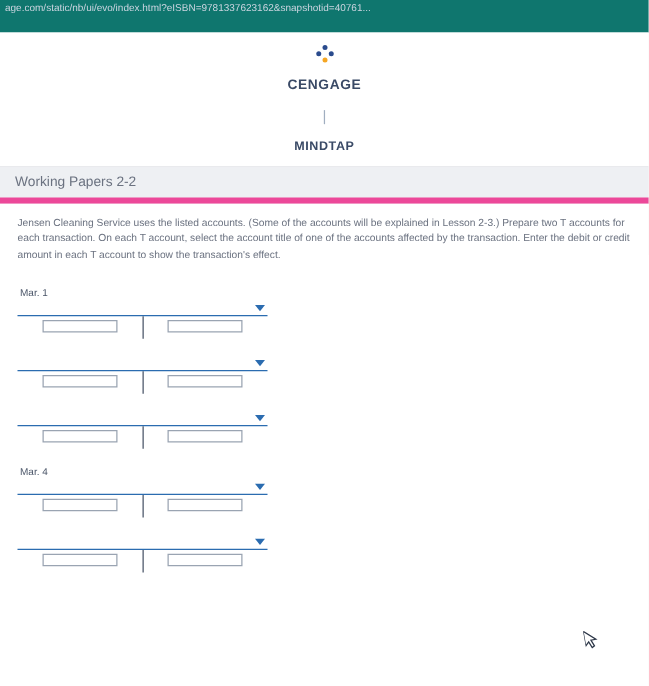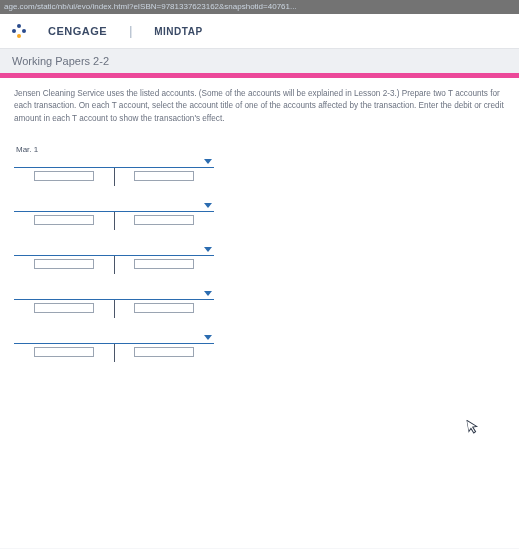--- a/index.html
+++ b/index.html
@@ -5,36 +5,37 @@
   * { box-sizing: border-box; margin: 0; padding: 0; }
   body {
     width: 519px;
     height: 549px;
     font-family: Arial, Helvetica, sans-serif;
     background: #f5f6f8;
     overflow: hidden;
     position: relative;
   }
   .addr-bar {
-    background: #737373;
+    background: #0f766e;
     color: #cbd5e0;
     font-size: 8px;
     padding: 2px 4px;
-    height: 14px;
+    height: 26px;
     line-height: 10px;
     white-space: nowrap;
     overflow: hidden;
   }
   .header {
     background: #ffffff;
     padding: 10px 12px;
     border-bottom: 1px solid #e2e4e8;
     display: flex;
     align-items: center;
-    gap: 22px;
+    gap: 12px;
+    flex-direction: column;
   }
   .logo-dots {
     width: 14px; height: 14px;
     position: relative;
   }
   .logo-dots span {
     position: absolute; width: 4px; height: 4px; border-radius: 50%;
     background: #2a4b8d;
   }
   .logo-dots .d1 { top: 0; left: 5px; }
@@ -210,20 +211,21 @@
           <div class="t-input"></div>
         </div>
         <div class="t-side">
           <div class="t-input"></div>
         </div>
       </div>
     </div>
   </div>
 
   <div class="t-group">
+    <div class="t-label">Mar. 4</div>
     <div class="t-account">
       <div class="t-title-row">
         <div class="t-title-select">
             <div class="caret"></div>
           </div>
       </div>
       <div class="t-body">
         <div class="t-side left">
           <div class="t-input"></div>
         </div>

